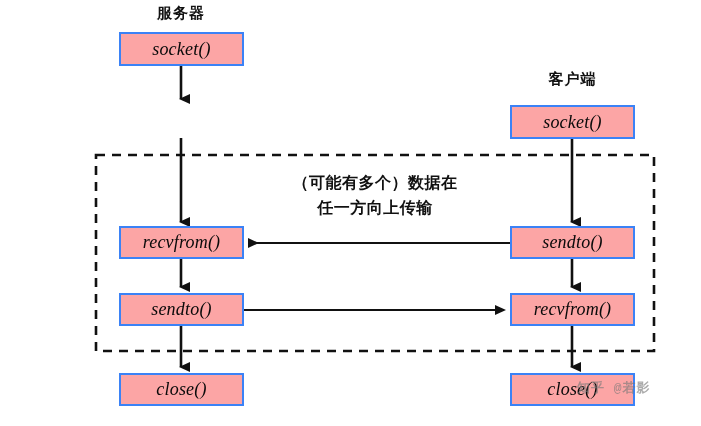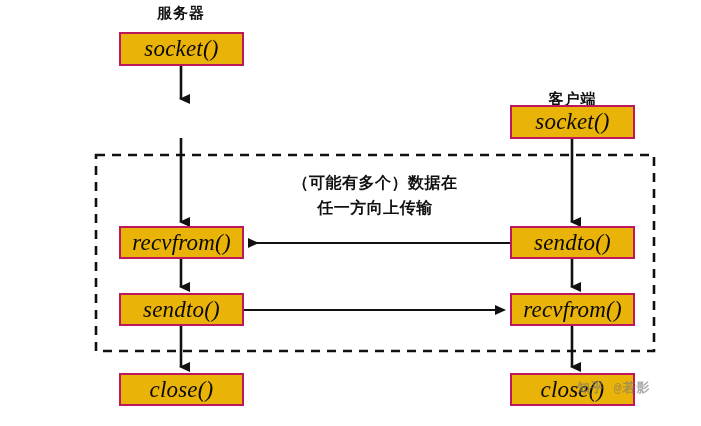--- a/index.html
+++ b/index.html
@@ -29,28 +29,28 @@
     font-weight: bold;
     font-size: 15px;
     color: #111111;
     text-align: center;
     white-space: nowrap;
     letter-spacing: 1px;
   }
   .node {
     position: absolute;
     box-sizing: border-box;
-    background: #eab308;
-    border: 2px solid #be185d;
+    background: #fca5a5;
+    border: 2px solid #3b82f6;
     display: flex;
     align-items: center;
     justify-content: center;
     font-family: "Liberation Serif", "DejaVu Serif", serif;
     font-style: italic;
-    font-size: 23px;
+    font-size: 18px;
     color: #0a0a0a;
     letter-spacing: 0.2px;
   }
   .annotation {
     position: absolute;
     font-family: "DejaVu Sans", "Liberation Sans", sans-serif;
     font-weight: bold;
     font-size: 16px;
     line-height: 25px;
     color: #111111;
@@ -95,21 +95,21 @@
 
     <line x1="551" y1="138" x2="551" y2="222" stroke="#111111" stroke-width="2.6" marker-end="url(#arrowDown)"></line>
     <line x1="551" y1="258" x2="551" y2="287" stroke="#111111" stroke-width="2.6" marker-end="url(#arrowDown)"></line>
     <line x1="551" y1="325" x2="551" y2="367" stroke="#111111" stroke-width="2.6" marker-end="url(#arrowDown)"></line>
 
     <line x1="490" y1="243" x2="229" y2="243" stroke="#111111" stroke-width="1.8" marker-end="url(#arrowLeft)"></line>
     <line x1="222" y1="310" x2="483" y2="310" stroke="#111111" stroke-width="1.8" marker-end="url(#arrowRight)"></line>
   </svg>
 
   <div class="col-label" style="left:105px; top:4px; width:110px;">服务器</div>
-  <div class="col-label" style="left:499px; top:90px; width:105px;">客户端</div>
+  <div class="col-label" style="left:499px; top:70px; width:105px;">客户端</div>
 
   <div class="annotation" style="left:244px; top:170px; width:220px;">（可能有多个）数据在
 任一方向上传输</div>
 
   <div class="node" style="left:98px; top:32px; width:125px; height:34px;">socket()</div>
   <div class="node" style="left:98px; top:226px; width:125px; height:33px;">recvfrom()</div>
   <div class="node" style="left:98px; top:293px; width:125px; height:33px;">sendto()</div>
   <div class="node" style="left:98px; top:373px; width:125px; height:33px;">close()</div>
 
   <div class="node" style="left:489px; top:105px; width:125px; height:34px;">socket()</div>

